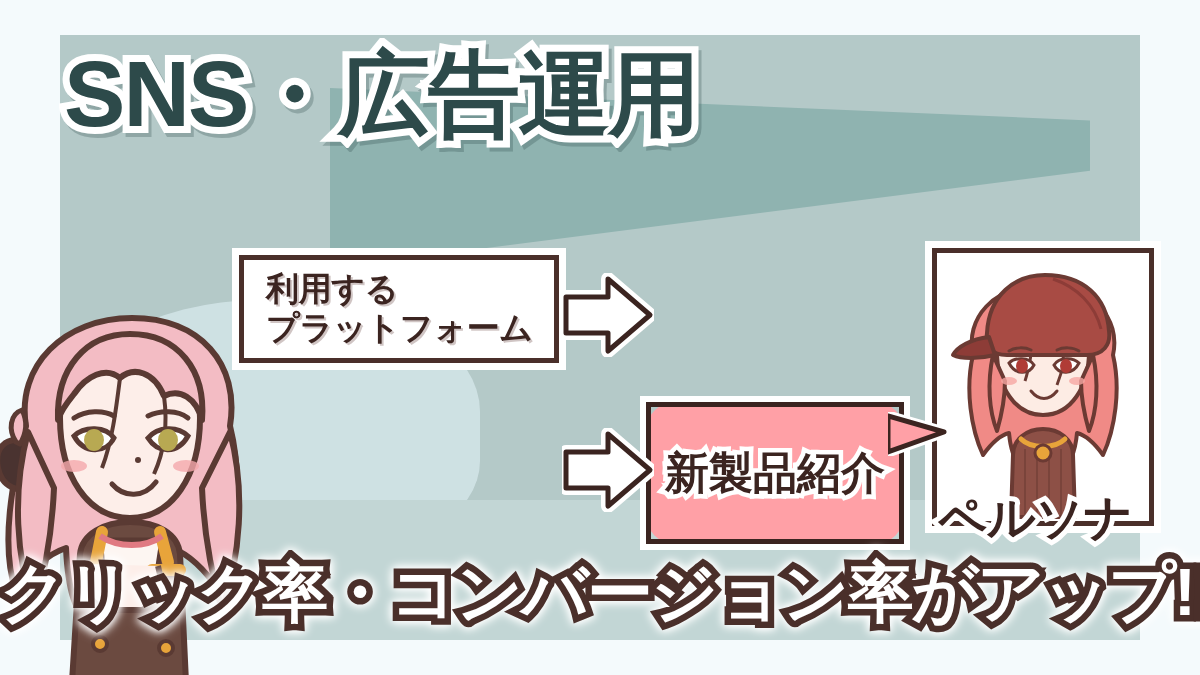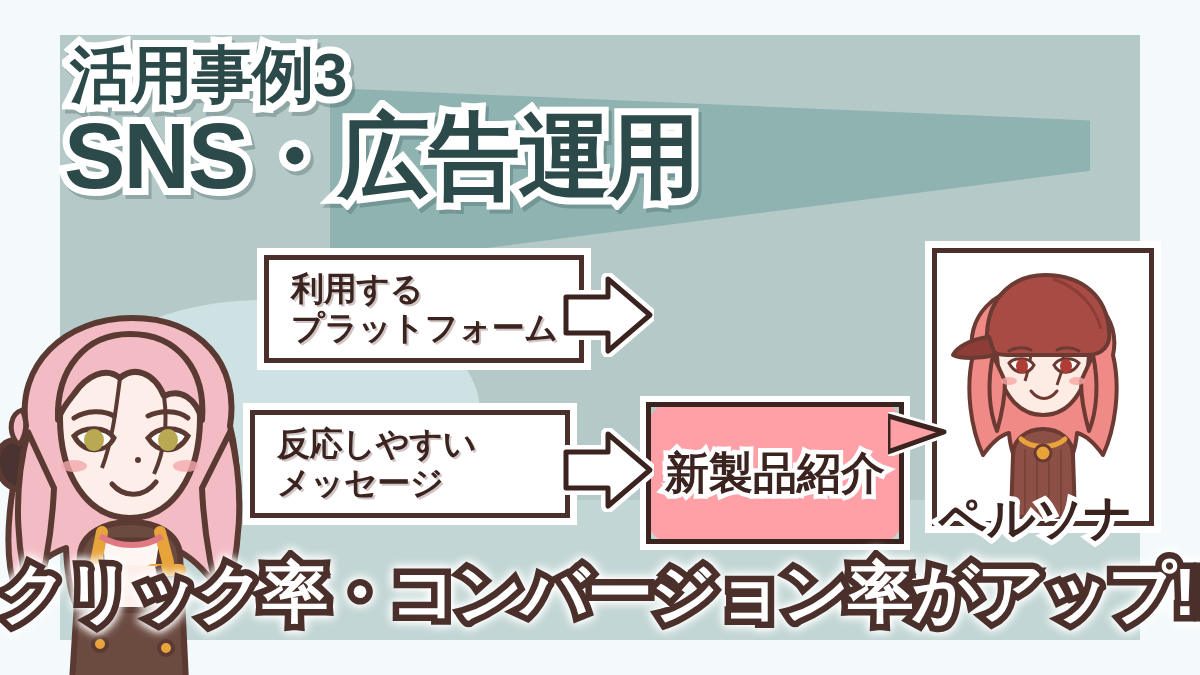--- a/index.html
+++ b/index.html
@@ -61,21 +61,21 @@
     display:flex;align-items:center;
     padding:6px 10px 6px 22px;
     box-sizing:border-box;
   }
   .factbox .txt{
     color:#3b2420;font-weight:700;font-size:33px;line-height:1.18;
     letter-spacing:-0.01em;
     text-shadow:2px 2px 0 rgba(120,90,85,.35);
     white-space:pre-line;
   }
-  #factbox-platform{left:264px;top:255px;width:320px;height:108px;}
+  #factbox-platform{left:239px;top:255px;width:320px;height:108px;}
   #factbox-message{left:250px;top:410px;width:320px;height:108px;}
 
   
   .arrow{
     position:absolute;z-index:27;width:92px;height:84px;
   }
   #arrow-platform{left:562px;top:273px;}
   #arrow-message{left:562px;top:428px;}
 
   
@@ -151,41 +151,36 @@
 <div id="stage">
 
   <div class="bg-outer"></div>
   <div class="bg-panel"></div>
   <div class="bg-wedge"></div>
   <div class="bg-pale-blob"></div>
   <div class="bg-soft-lower"></div>
   <div class="bg-bottom-stripe"></div>
 
   <div class="headline">
-    <div class="hl-line hl-1">活用事例3</div>
     <div class="hl-line hl-2">SNS・広告運用</div>
   </div>
 
   <div class="factbox" id="factbox-platform">
     <span class="txt">利用する
 プラットフォーム</span>
   </div>
 
   <div class="arrow" id="arrow-platform">
     <svg viewBox="0 0 92 84" width="92" height="84">
       <path d="M4 24 L46 24 L46 6 L88 42 L46 78 L46 60 L4 60 Z" fill="#ffffff" stroke="#ffffff" stroke-width="14" stroke-linejoin="round"></path>
       <path d="M4 24 L46 24 L46 6 L88 42 L46 78 L46 60 L4 60 Z" fill="#ffffff" stroke="#3b2420" stroke-width="5" stroke-linejoin="round"></path>
     </svg>
   </div>
 
 
-  <div class="factbox" id="factbox-message">
-    <span class="txt">反応しやすい
-メッセージ</span>
-  </div>
 
   <div class="arrow" id="arrow-message">
     <svg viewBox="0 0 92 84" width="92" height="84">
       <path d="M4 24 L46 24 L46 6 L88 42 L46 78 L46 60 L4 60 Z" fill="#ffffff" stroke="#ffffff" stroke-width="14" stroke-linejoin="round"></path>
       <path d="M4 24 L46 24 L46 6 L88 42 L46 78 L46 60 L4 60 Z" fill="#ffffff" stroke="#3b2420" stroke-width="5" stroke-linejoin="round"></path>
     </svg>
   </div>
 
   <div class="pinkbox" id="pinkbox-product">
     <div class="pb-tail" id="tail-product">

